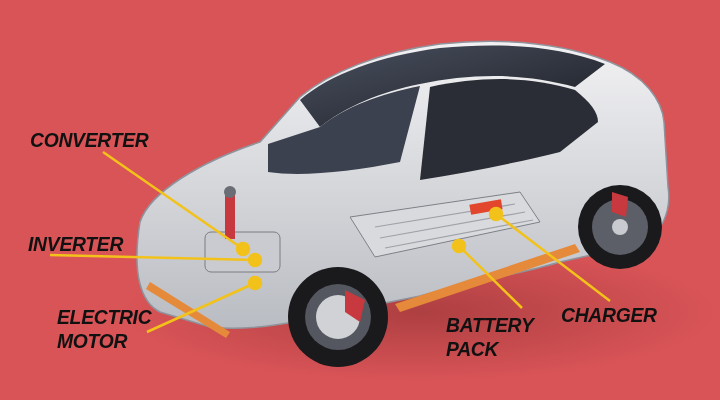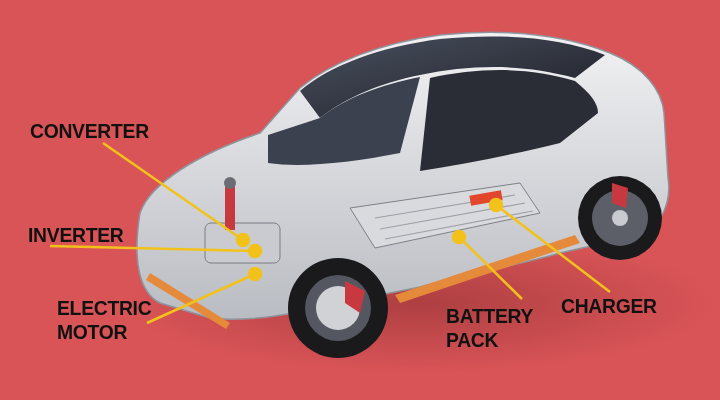--- a/index.html
+++ b/index.html
@@ -1,17 +1,17 @@
 <!DOCTYPE html>
 <html><head>
   <meta charset="utf-8">
   <style>
     html,body{margin:0;padding:0;}
     body{width:720px;height:400px;overflow:hidden;background:#d95457;position:relative;font-family:"Liberation Sans",sans-serif;}
-    .stage{position:absolute;left:0;top:3px;width:720px;height:300px;}
+    .stage{position:absolute;left:0;top:12px;width:720px;height:300px;font-style:italic;}
     .label{position:absolute;font-weight:bold;color:#111;font-size:21px;line-height:24px;letter-spacing:-0.3px;transform:scaleX(0.92);transform-origin:left top;}
     svg{position:absolute;left:0;top:0;}
   </style>
 </head>
 <body>
 
 <div class="stage">
   <svg width="720" height="400" viewBox="0 0 720 400">
     <defs>
       <linearGradient id="body" x1="0" y1="0" x2="0" y2="1">

